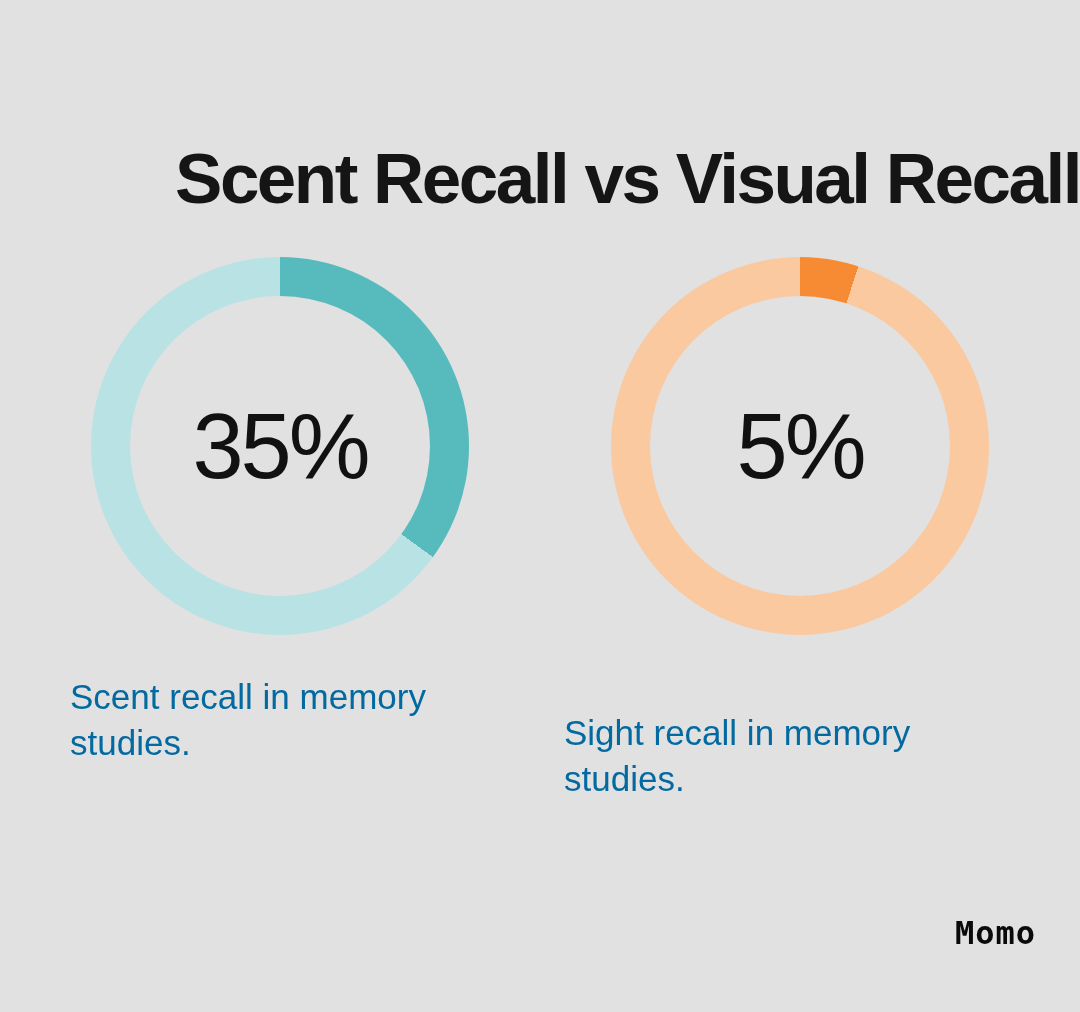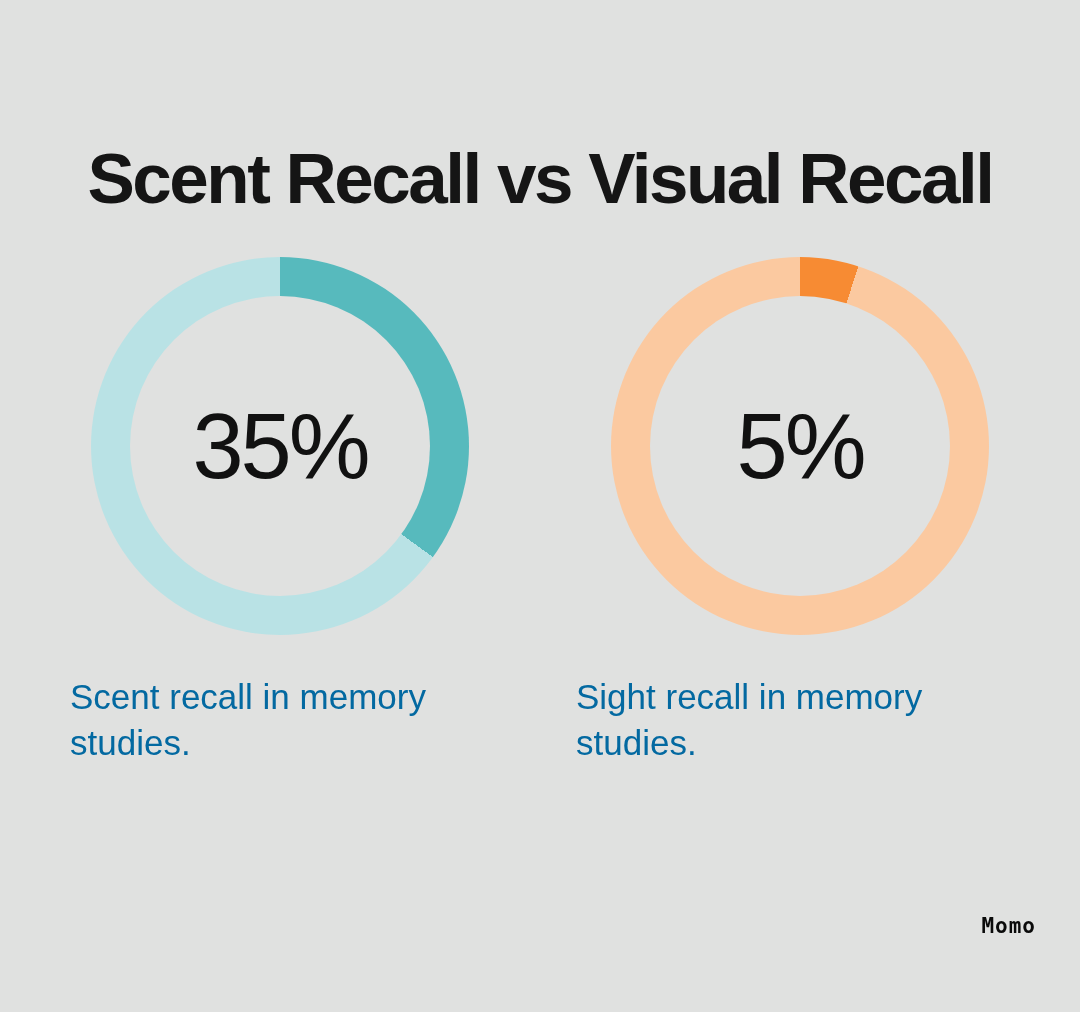--- a/index.html
+++ b/index.html
@@ -6,21 +6,21 @@
   body {
     width: 1080px; height: 1012px;
     background: #e0e1e0;
     position: relative;
     overflow: hidden;
     font-family: "Liberation Sans", sans-serif;
   }
   .title {
     position: absolute;
     top: 94px; left: 0; width: 100%;
-    text-align: center;
+    text-align: right;
     font-size: 71px;
     font-weight: 800;
     letter-spacing: -2.5px;
     color: #151515;
     line-height: 1.05;
     font-stretch: condensed;
   }
   .donut {
     position: absolute;
     top: 257px;
@@ -50,28 +50,28 @@
     position: absolute;
     top: 674px;
     width: 420px;
     text-align: left;
     font-size: 35px;
     line-height: 46px;
     font-weight: 300;
     color: #0369a1;
   }
   .caption-scent { left: 70px; }
-  .caption-sight { left: 576px; }
+  .caption-sight { left: 564px; margin-top: 36px; }
   .brand {
     position: absolute;
     top: 914px;
     right: 44px;
     font-family: "DejaVu Sans Mono", monospace;
     font-weight: bold;
-    font-size: 21px;
+    font-size: 32px;
     letter-spacing: 1px;
     color: #0a0a0a;
   }
 </style>
 </head>
 <body style="background: rgb(224, 225, 224);">
 
 <h1 class="title">Scent Recall vs Visual Recall</h1>
 
 <div class="donut donut-scent" style="background: conic-gradient(rgb(87, 186, 189) 0%, rgb(87, 186, 189) 35%, rgb(185, 226, 229) 35%, rgb(185, 226, 229) 100%); text-align: center;">

